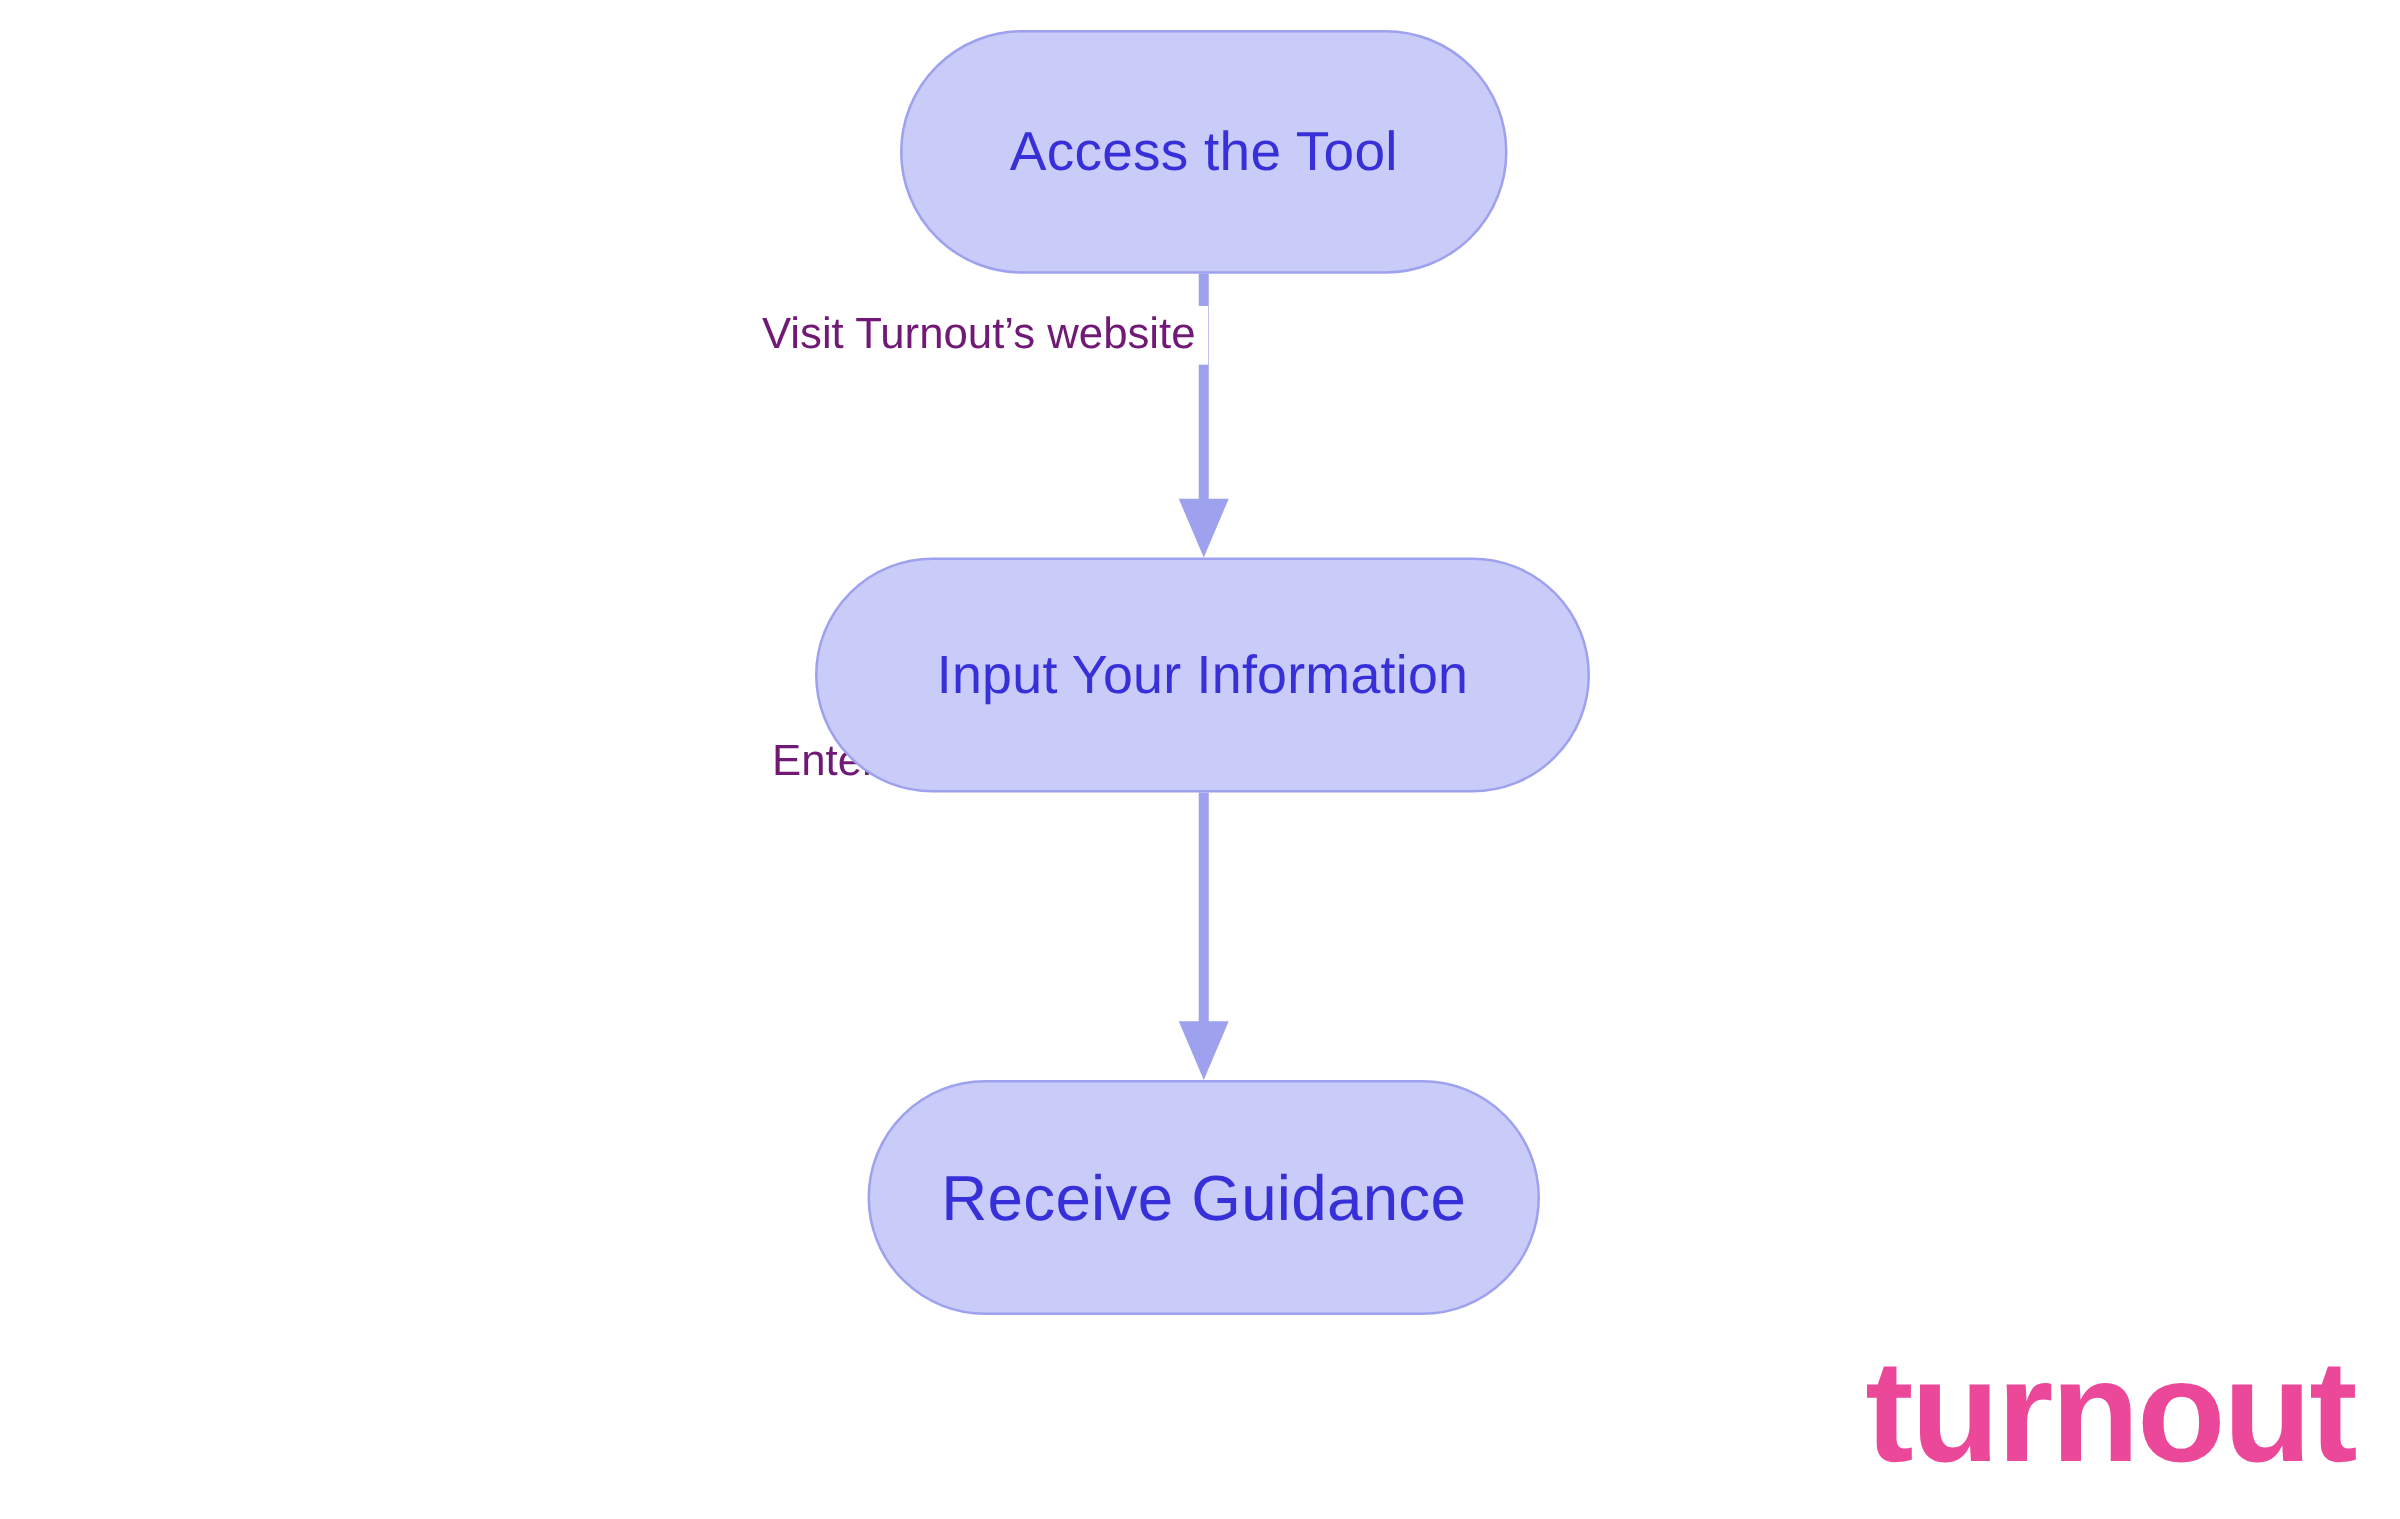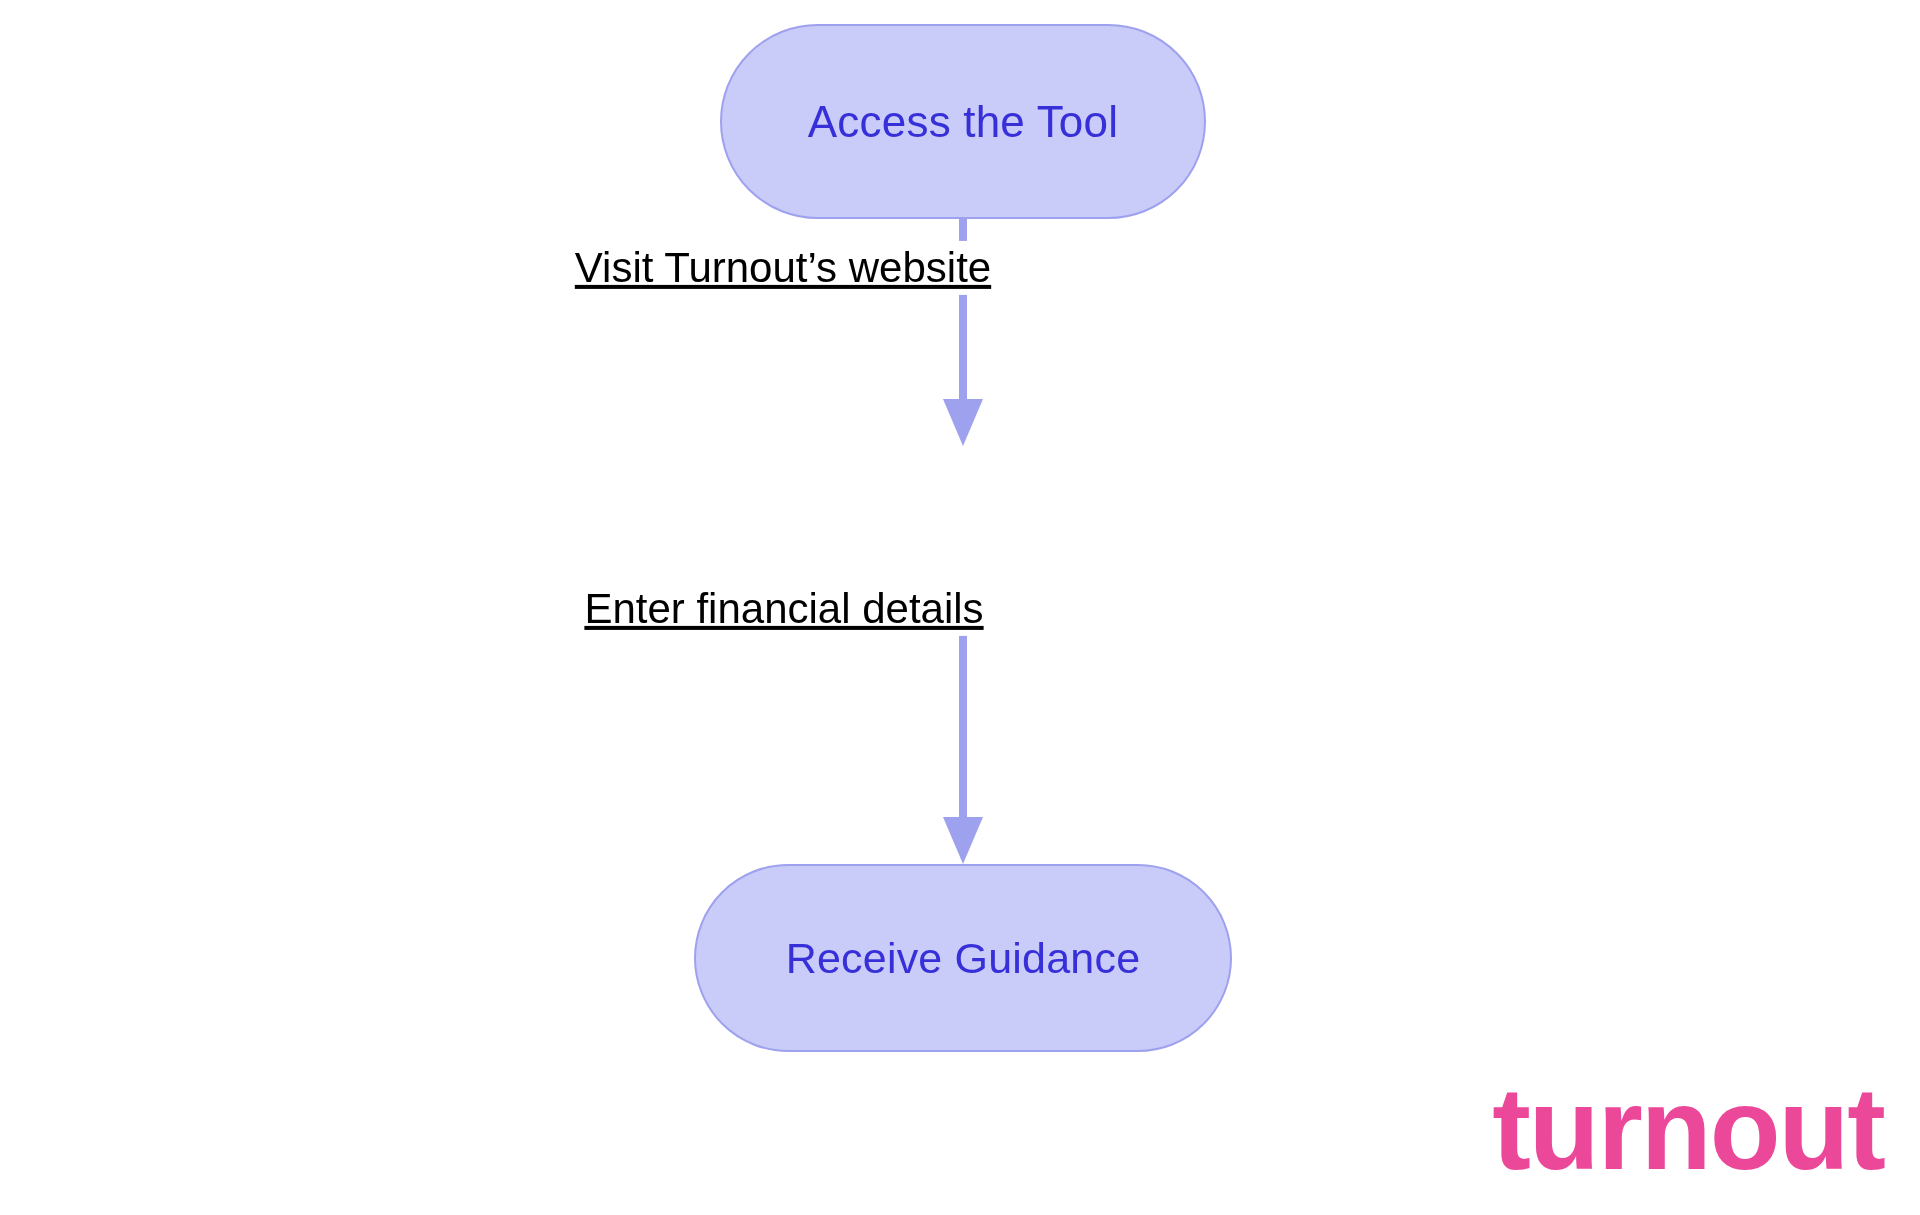--- a/index.html
+++ b/index.html
@@ -54,21 +54,21 @@
     height: 188px;
   }
   #node-input-your-information .node-label { font-size: 43px; }
 
   #node-receive-guidance {
     left: 694px;
     top: 864px;
     width: 538px;
     height: 188px;
   }
-  #node-receive-guidance .node-label { font-size: 43px; }
+  #node-receive-guidance .node-label { font-size: 51px; }
 
   
   .connector {
     position: absolute;
     left: 0;
     top: 0;
     width: 1920px;
     height: 1215px;
     overflow: visible;
     z-index: 1;
@@ -81,27 +81,26 @@
   }
   .conn-head {
     fill: #9ea1ee;
   }
 
   
   .edge-label {
     position: absolute;
     transform: translate(-50%, -50%);
     background: #ffffff;
-    color: #000000;
-    font-size: 42px;
+    color: #701a75;
+    font-size: 35px;
     line-height: 1.1;
     white-space: nowrap;
     padding: 4px 10px;
     z-index: 2;
-    text-decoration: underline;
   }
   #edge-label-1 { left: 783px; top: 268px; }
   #edge-label-2 { left: 784px; top: 609px; }
 
   
   #brand-logo {
     position: absolute;
     right: 36px;
     bottom: 28px;
     color: #ec4899;
@@ -129,20 +128,23 @@
       <polygon class="conn-head" points="943,817 983,817 963,864"></polygon>
     </g>
   </svg>
 
   <div class="node" id="node-access-the-tool">
     <span class="node-label">Access the Tool</span>
   </div>
 
   <div class="edge-label" id="edge-label-1">Visit Turnout’s website</div>
 
+  <div class="node" id="node-input-your-information">
+    <span class="node-label">Input Your Information</span>
+  </div>
 
   <div class="edge-label" id="edge-label-2">Enter financial details</div>
 
   <div class="node" id="node-receive-guidance">
     <span class="node-label">Receive Guidance</span>
   </div>
 
   <div id="brand-logo">turnout</div>
 
 </div>

